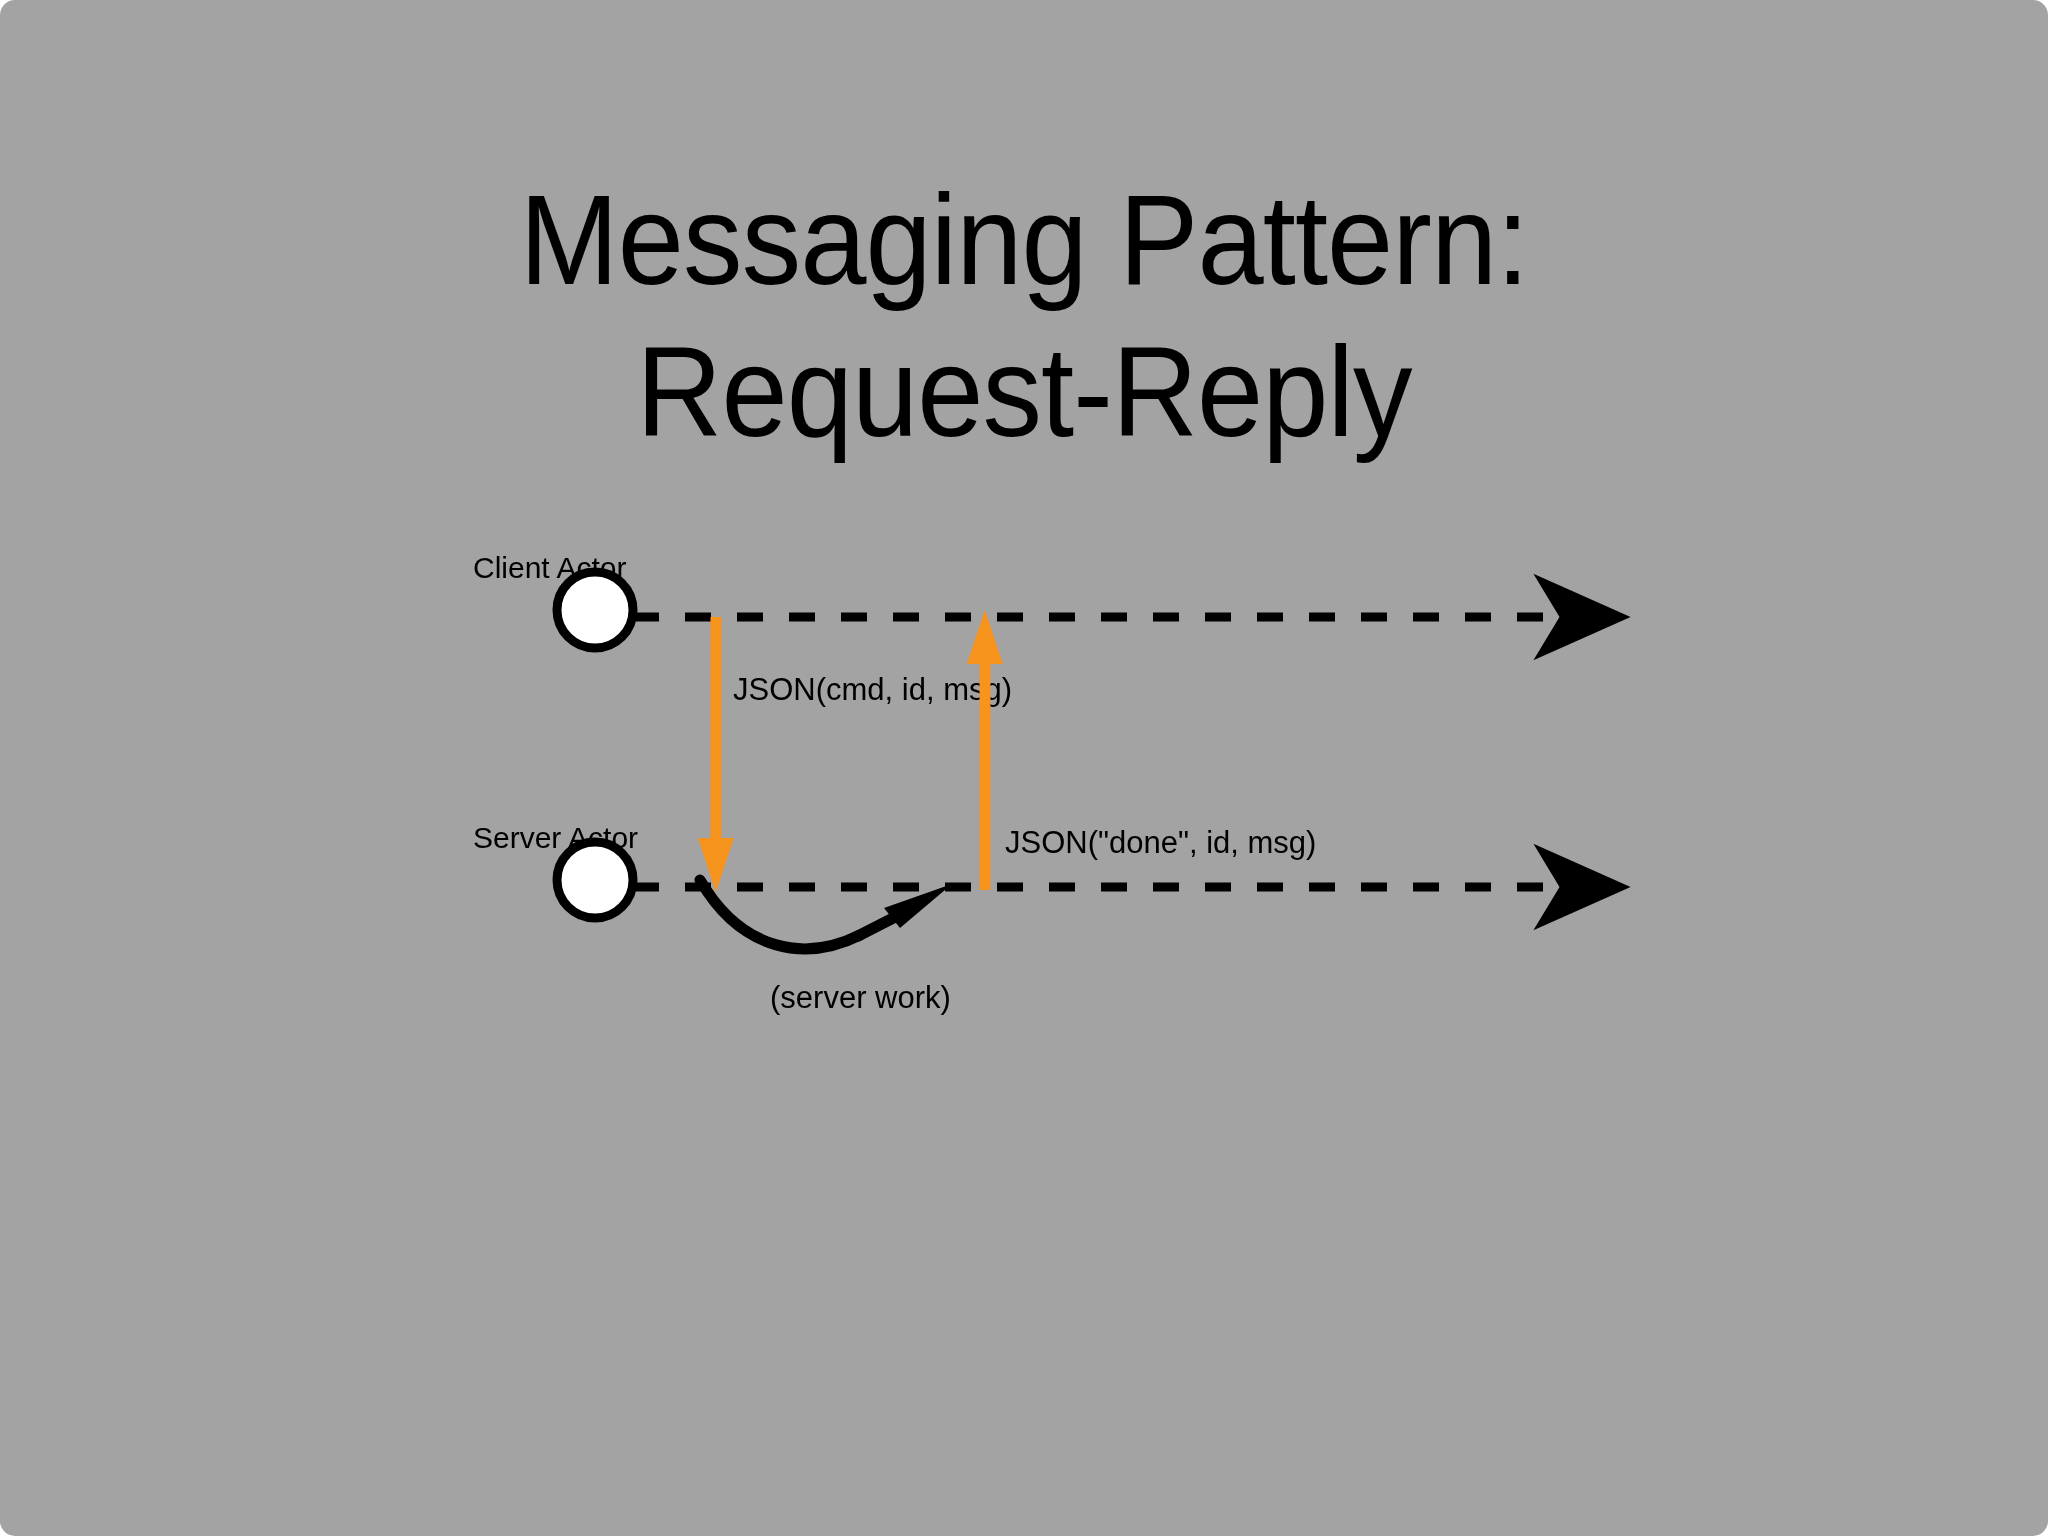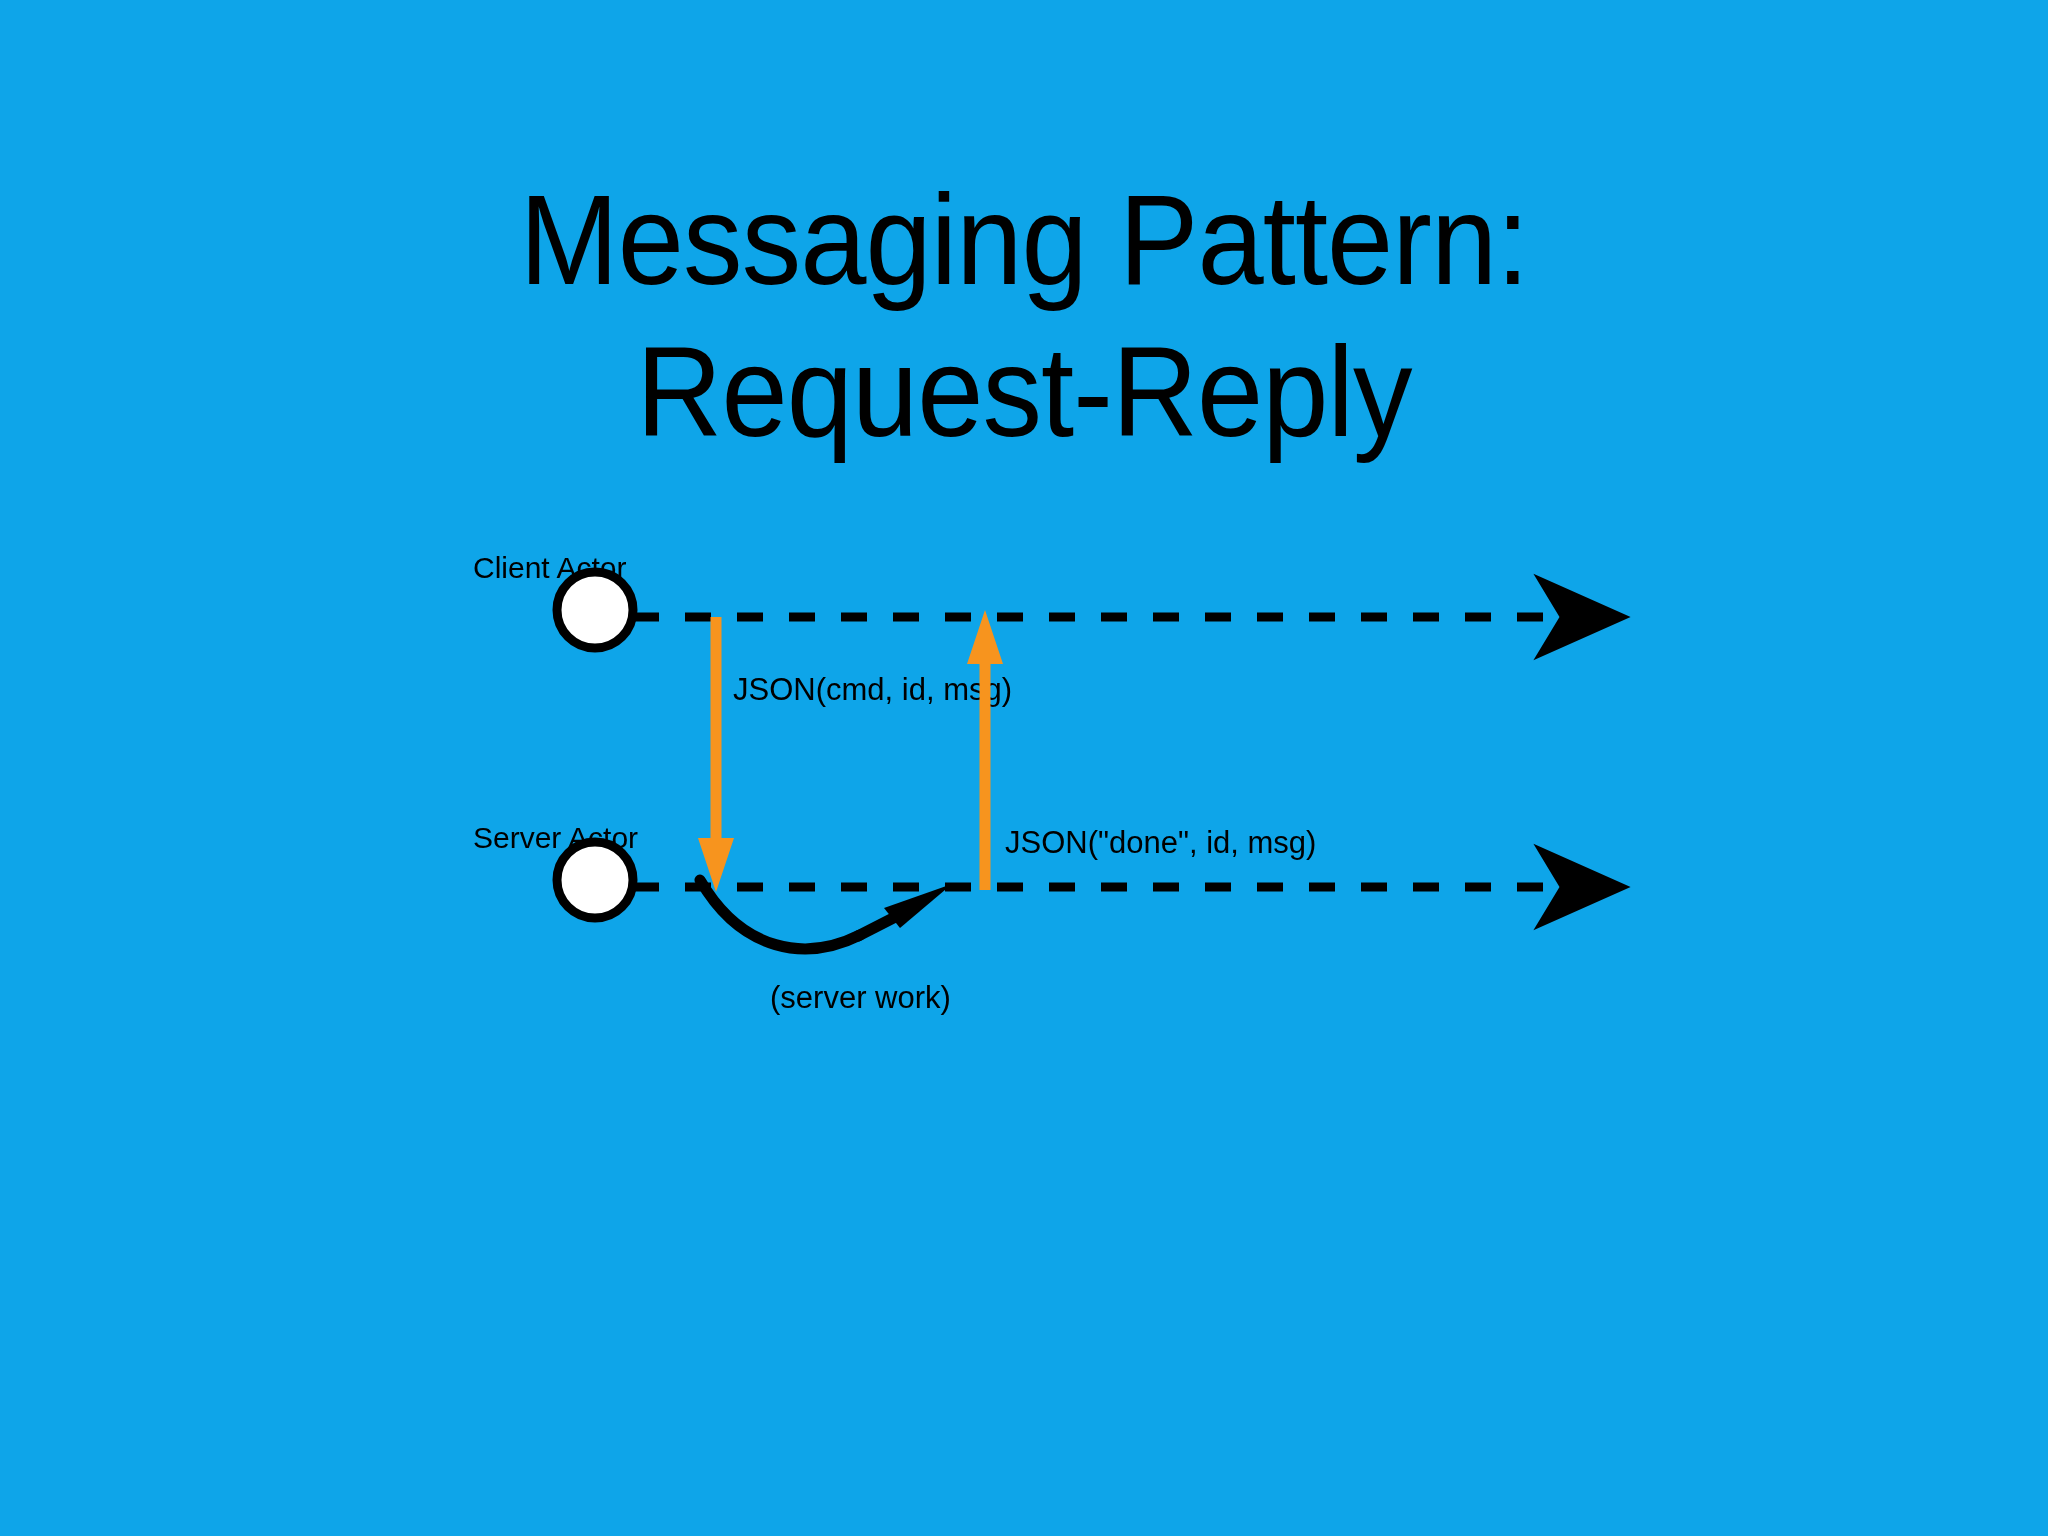--- a/index.html
+++ b/index.html
@@ -12,21 +12,22 @@
     width: 2048px;
     height: 1536px;
     overflow: hidden;
     font-family: "Liberation Sans", sans-serif;
     color: #000000;
   }
   .slide {
     position: relative;
     width: 2048px;
     height: 1536px;
-    background: #0ea5e9;
+    background: #a3a3a3;
+    border-radius: 15px;
   }
 
   
   .slide-title {
     position: absolute;
     left: 0;
     top: 78px;
     width: 2048px;
     text-align: center;
     font-family: "Liberation Sans", sans-serif;

